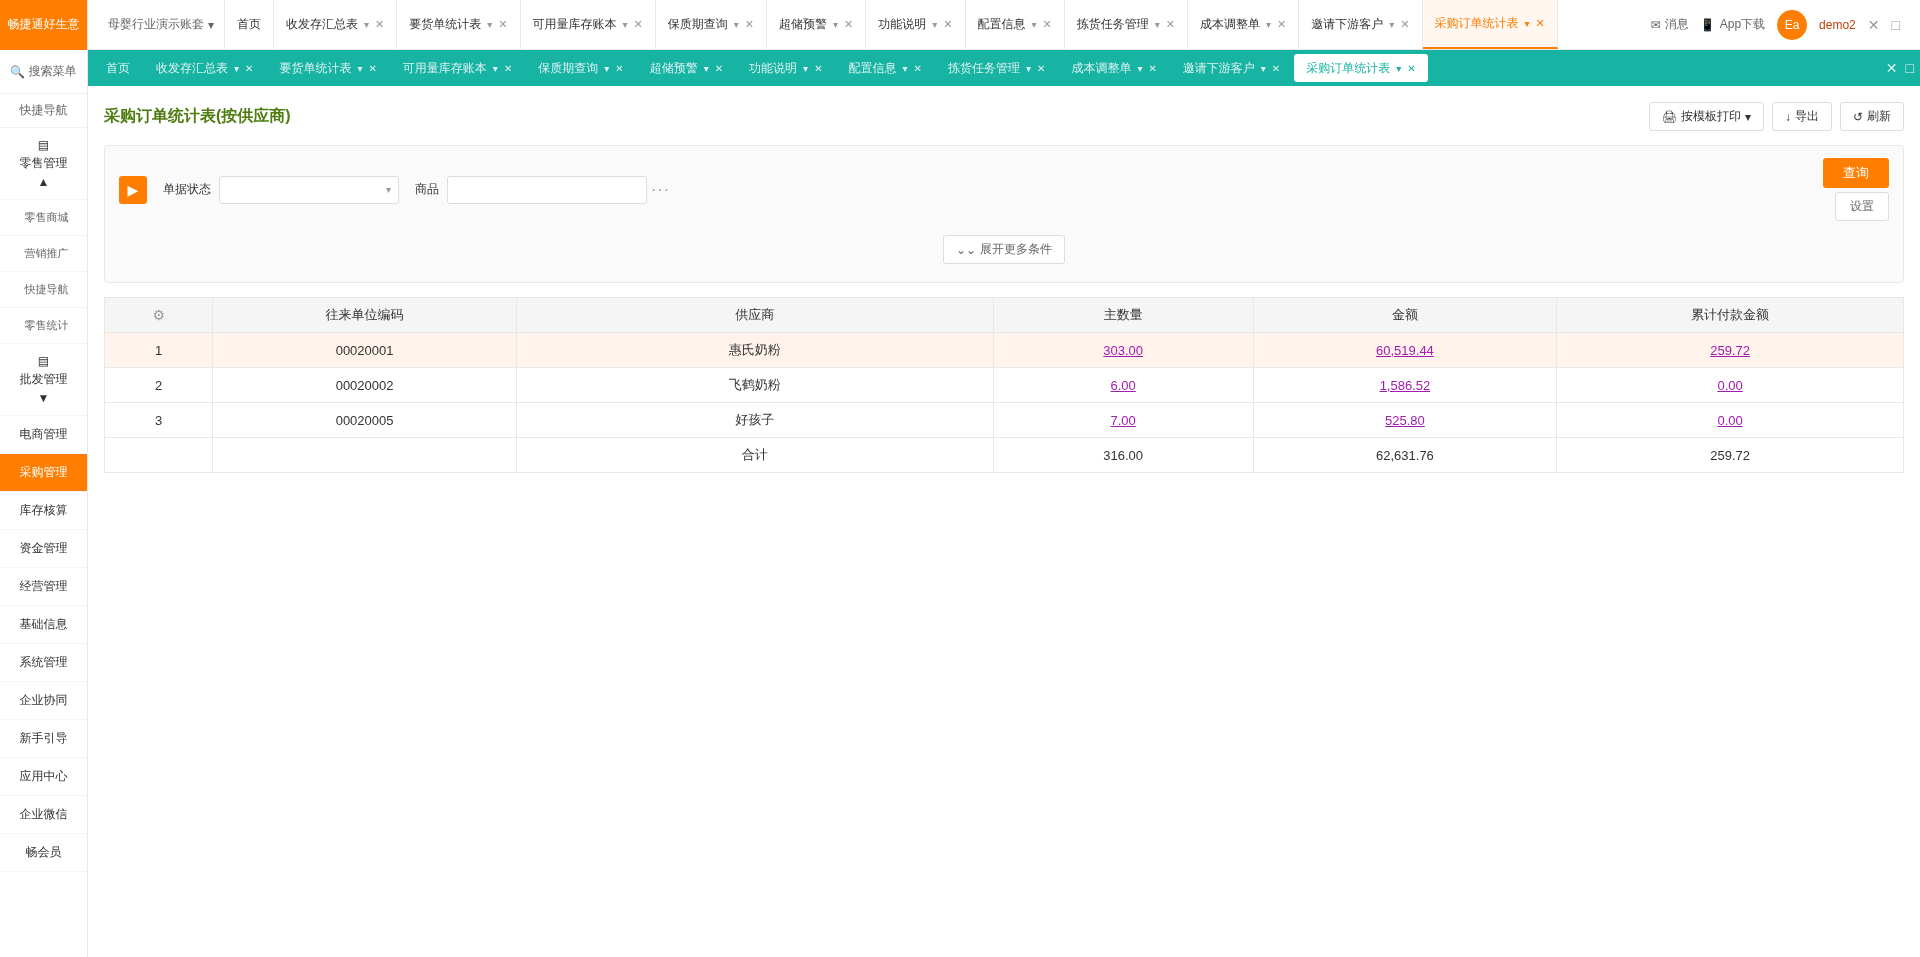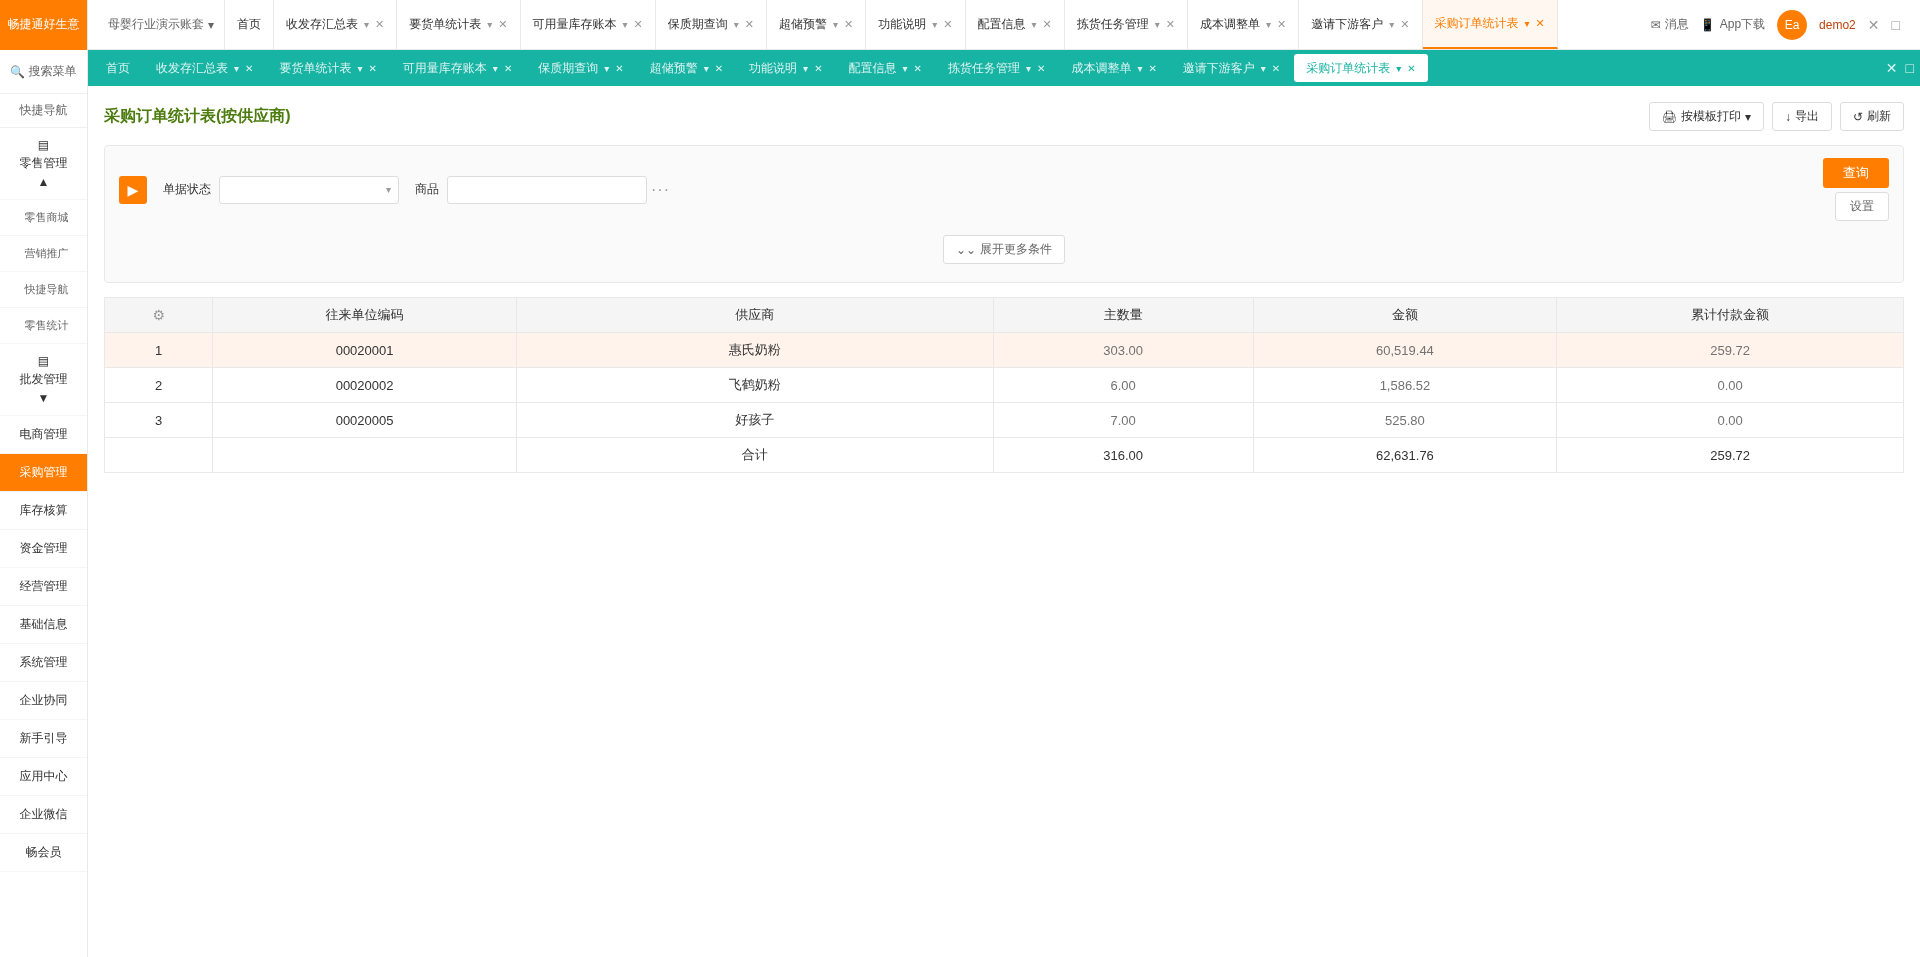--- a/index.html
+++ b/index.html
@@ -62,21 +62,21 @@
     .filter-more-btn { display: flex; align-items: center; gap: 4px; padding: 5px 12px; border: 1px solid #ddd; background: #fff; border-radius: 3px; cursor: pointer; font-size: 12px; color: #666; margin: 8px auto 0; width: fit-content; }
     .btn-query { background: #ff7d00; color: #fff; border: none; border-radius: 3px; padding: 6px 20px; cursor: pointer; font-size: 13px; }
     .btn-setting { background: #fff; color: #666; border: 1px solid #ddd; border-radius: 3px; padding: 5px 14px; cursor: pointer; font-size: 12px; margin-top: 4px; }
 
     
     .data-table { width: 100%; border-collapse: collapse; }
     .data-table th { background: #f5f5f5; border: 1px solid #e8e8e8; padding: 8px 12px; font-weight: 500; color: #333; font-size: 13px; text-align: center; }
     .data-table td { border: 1px solid #e8e8e8; padding: 8px 12px; font-size: 13px; color: #333; text-align: center; }
     .data-table tr:nth-child(odd) td { background: #fff; }
     .data-table tr.highlighted td { background: #fff3eb; }
-    .data-table .link-text { color: #737373; cursor: pointer; }
+    .data-table .link-text { color: #a21caf; cursor: pointer; text-decoration: underline; }
     .data-table .footer-row td { background: #fff3eb; font-weight: 500; }
     .settings-icon { color: #999; cursor: pointer; font-size: 14px; }
     .col-num { width: 50px; }
     .col-code { width: 140px; }
     .col-supplier { width: 220px; }
     .col-qty { width: 120px; font-family: Liberation Mono, monospace; }
     .col-amount { width: 140px; }
     .col-paid { width: 160px; }
 
     .select-wrapper { position: relative; display: inline-flex; align-items: center; }

